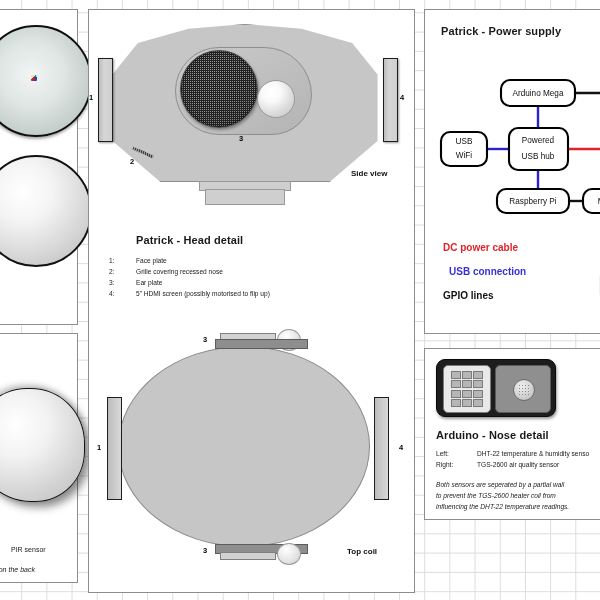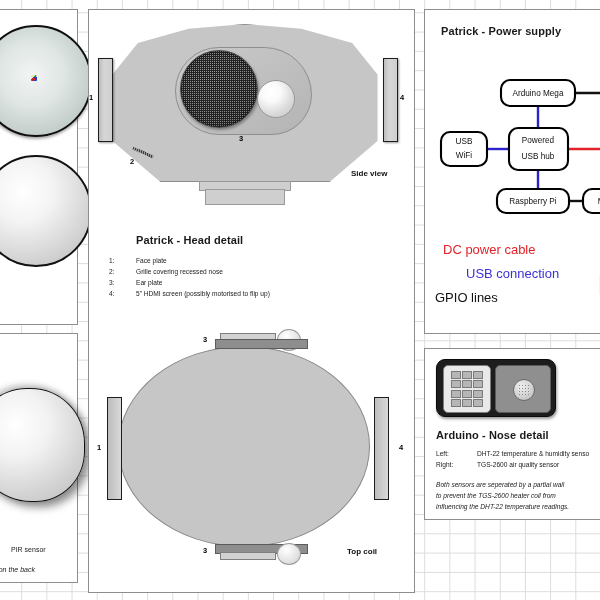--- a/index.html
+++ b/index.html
@@ -132,21 +132,21 @@
     position:absolute;border-radius:50%;
     background:radial-gradient(circle at 38% 30%, #ffffff, #e3e3e3 60%, #c8c8c8);
     border:1px solid #9a9a9a;
   }
 
   
   #power-svg{position:absolute;left:0;top:0;}
   .node rect{fill:#ffffff;stroke:#000;stroke-width:2.1;}
   .node text{font-family:"Liberation Sans",sans-serif;font-size:8.2px;fill:#111;
              text-anchor:middle;dominant-baseline:middle;}
-  .leg{font-size:13px;position:absolute;white-space:nowrap;}
+  .leg{font-size:10px;position:absolute;white-space:nowrap;font-weight:bold;}
 
   
   .sensor-shell{
     position:absolute;border-radius:9px;
     background:#1d1d1d;border:1.5px solid #0a0a0a;
     box-shadow:1px 2px 3px rgba(0,0,0,.4);
   }
   .sensor-left{
     position:absolute;border-radius:5px;background:#e9e9e9;border:1px solid #7c7c7c;
   }
@@ -315,22 +315,22 @@
       <text x="200" y="268">Back</text>
       <text x="200" y="283">9v b</text>
     </g>
 
     <g class="node">
       <rect x="214" y="98" width="46" height="26" rx="9"></rect>
     </g>
   </svg>
 
   <div class="leg" style="left:18px;top:232px;color:#e2222a;">DC power cable</div>
-  <div class="leg" style="left:21px;top:256px;color:#3b30d8;padding-left:20px;">USB connection</div>
-  <div class="leg" style="left:10px;top:280px;color:#111111;">GPIO lines</div>
+  <div class="leg" style="left:4px;top:256px;color:#3b30d8;padding-left:20px;">USB connection</div>
+  <div class="leg" style="left:18px;top:280px;color:#111111;">GPIO lines</div>
 </div>
 
 <div class="panel" id="panel-nose">
   <div class="sensor-shell" style="left:11px;top:10px;width:118px;height:56px;">
     <div class="sensor-left" style="left:6px;top:5px;width:46px;height:46px;">
       <div class="dht-grid" style="left:7px;top:5px;width:32px;height:36px;">
         <i></i>
           <i></i>
           <i></i>
           <i></i>

